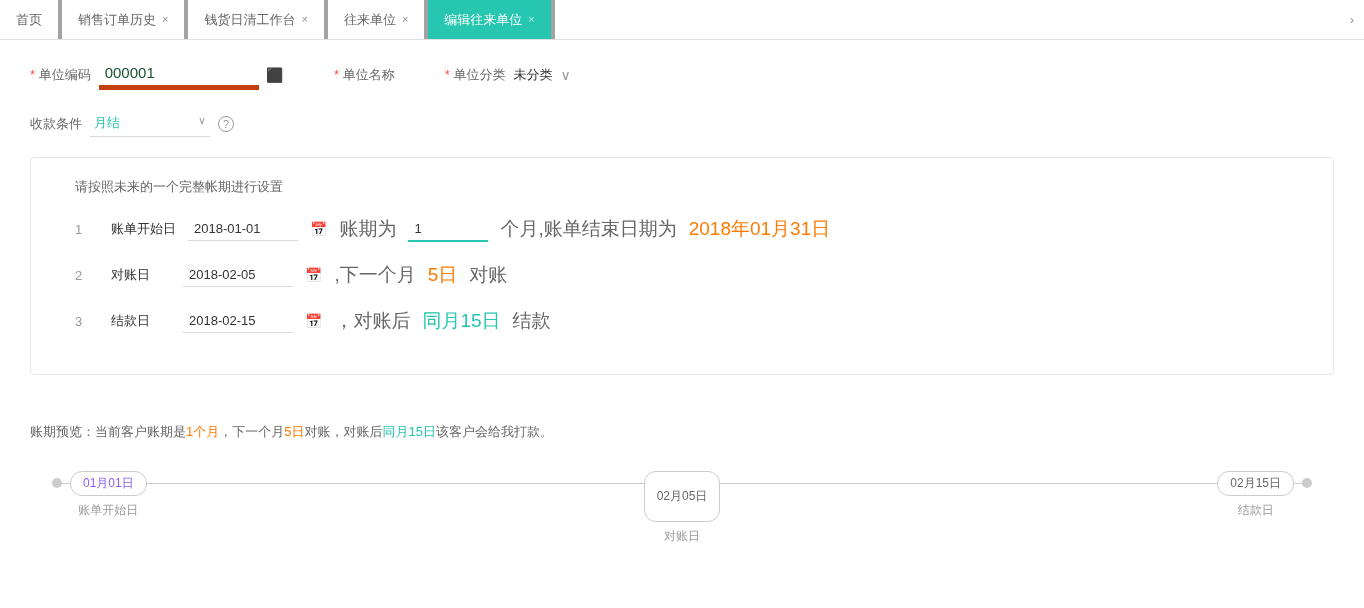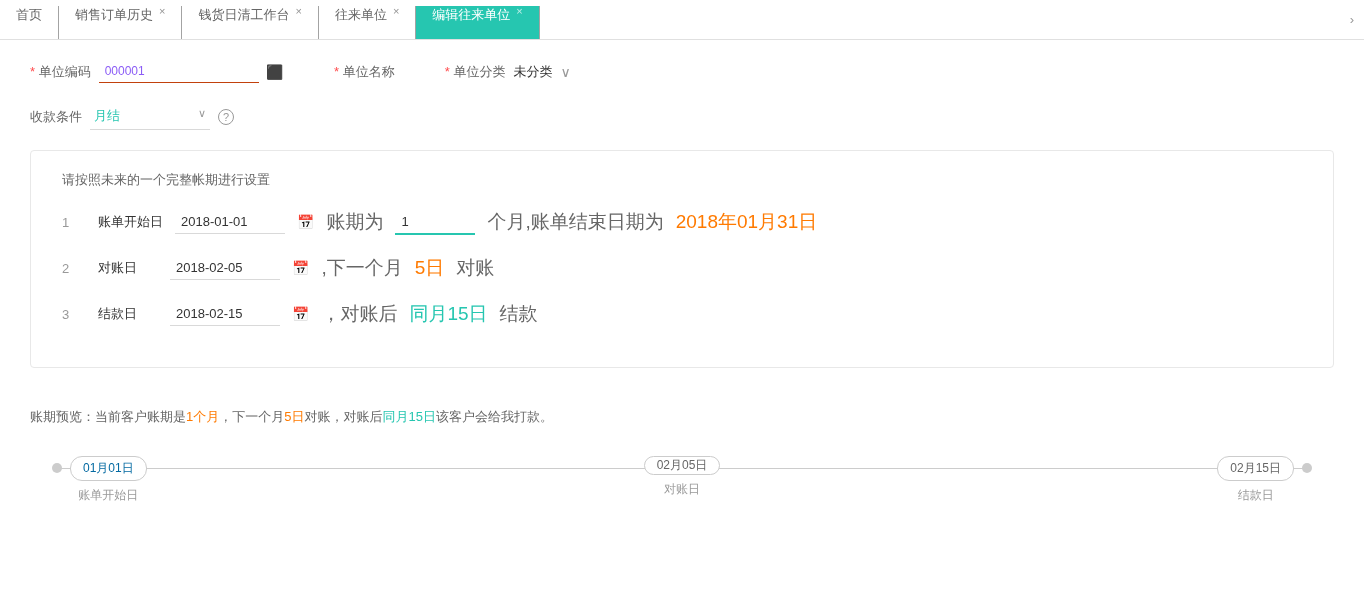--- a/index.html
+++ b/index.html
@@ -8,28 +8,28 @@
     
     .tab-bar {
       display: flex;
       align-items: stretch;
       background: #fff;
       border-bottom: 1px solid #e0e0e0;
       height: 40px;
     }
     .tab-item {
       display: flex;
+      align-items: center;
       padding: 0 16px;
       cursor: pointer;
       font-size: 13px;
       color: #666;
-      border-right: 1px solid #a3a3a3;
+      border-right: 4px solid #a3a3a3;
       gap: 6px;
       white-space: nowrap;
-      margin-top: 6px;
     }
     .tab-item.active {
       background: #26c6b0;
       color: #fff;
     }
     .tab-close {
       font-size: 11px;
       line-height: 1;
       color: inherit;
       opacity: 0.7;
@@ -102,25 +102,25 @@
       content: '';
       width: 6px;
       height: 6px;
       border-radius: 50%;
       background: #26c6b0;
     }
 
     
     .text-input {
       border: none;
-      border-bottom: 1px solid #c2410c;
+      border-bottom: 5px solid #c2410c;
       outline: none;
       padding: 4px 6px;
-      font-size: 12px;
-      color: #8b5cf6;
+      font-size: 15px;
+      color: #14532d;
       background: transparent;
     }
     .input-wide { width: 160px; }
     .input-name { width: 200px; }
 
     .calendar-icon {
       color: #999;
       cursor: pointer;
       font-size: 14px;
     }
@@ -163,22 +163,22 @@
       justify-content: center;
       font-size: 11px;
       color: #999;
       cursor: pointer;
     }
 
     
     .period-box {
       border: 1px solid #e8e8e8;
       border-radius: 4px;
-      padding: 20px 31px;
-      margin-bottom: 24px;
+      padding: 20px 44px;
+      margin-bottom: 32px;
     }
     .period-title {
       font-size: 13px;
       color: #666;
       margin-bottom: 20px;
     }
 
     .period-row {
       display: flex;
       align-items: center;
@@ -336,27 +336,27 @@
 
       <div style="position: absolute; top: 22px; left: 30px; right: 30px; height: 1px; background: #ccc;"></div>
 
       <div style="position: absolute; top: 17px; left: 22px; width: 10px; height: 10px; border-radius: 50%; background: #ccc;"></div>
 
       <div style="position: absolute; top: 17px; right: 22px; width: 10px; height: 10px; border-radius: 50%; background: #ccc;"></div>
 
       <div style="display: flex; justify-content: space-between; position: relative; z-index: 1; padding: 0 20px;">
 
         <div style="display: flex; flex-direction: column; align-items: center;">
-          <div style="border: 1px solid #ccc; border-radius: 12px; padding: 3px 12px; font-size: 12px; color: #0369a1; background: #fff; white-space: nowrap;">01月01日</div>
+          <div style="border: 1px solid #ccc; border-radius: 12px; padding: 3px 12px; font-size: 12px; color: #8b5cf6; background: #fff; white-space: nowrap;">01月01日</div>
           <div style="font-size: 12px; color: #999; margin-top: 6px; white-space: nowrap;">账单开始日</div>
         </div>
 
 
         <div style="display: flex; flex-direction: column; align-items: center;">
-          <div style="border: 1px solid #ccc; border-radius: 12px; padding: 0 12px; font-size: 12px; color: #666; background: #fff; white-space: nowrap;">02月05日</div>
+          <div style="border: 1px solid #ccc; border-radius: 12px; padding: 16px 12px; font-size: 12px; color: #666; background: #fff; white-space: nowrap;">02月05日</div>
           <div style="font-size: 12px; color: #999; margin-top: 6px; white-space: nowrap;">对账日</div>
         </div>
 
         <div style="display: flex; flex-direction: column; align-items: center;">
           <div style="border: 1px solid #ccc; border-radius: 12px; padding: 3px 12px; font-size: 12px; color: #666; background: #fff; white-space: nowrap;">02月15日</div>
           <div style="font-size: 12px; color: #999; margin-top: 6px; white-space: nowrap;">结款日</div>
         </div>
 
       </div>
     </div>

